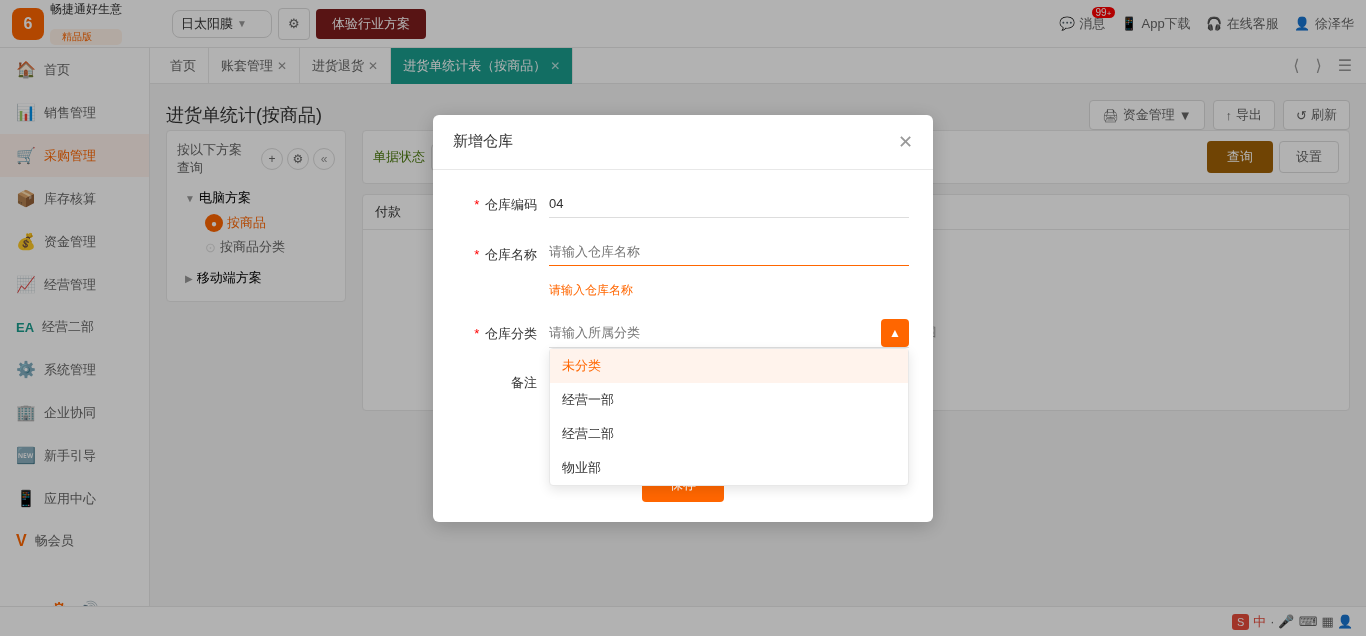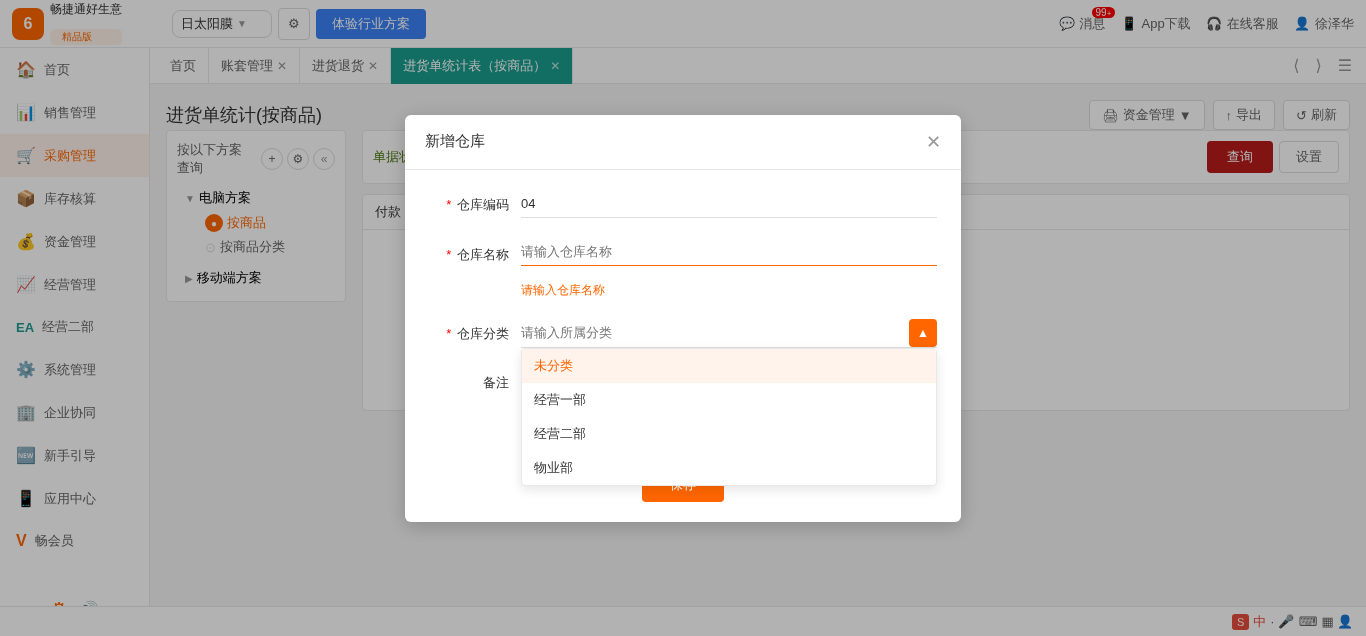--- a/index.html
+++ b/index.html
@@ -41,21 +41,21 @@
       display: flex; align-items: center; gap: 4px; cursor: pointer;
     }
     .search-select-arrow { color: #999; font-size: 10px; }
     .gear-btn {
       width: 32px; height: 32px;
       border: 1px solid #ddd; border-radius: 4px;
       display: flex; align-items: center; justify-content: center;
       cursor: pointer; color: #666;
     }
     .trial-btn {
-      background: #3b82f6; color: #fff; border: none;
+      background: #7f1d1d; color: #fff; border: none;
       border-radius: 4px; padding: 6px 16px; font-size: 13px; cursor: pointer;
     }
     .topbar-right {
       margin-left: auto;
       display: flex; align-items: center; gap: 16px;
     }
     .topbar-right-item {
       display: flex; align-items: center; gap: 4px; color: #666; font-size: 13px; cursor: pointer; position: relative;
     }
     .badge-red {
@@ -134,21 +134,21 @@
     .overlay {
       position: fixed; top: 0; left: 0; right: 0; bottom: 0;
       background: rgba(0,0,0,0.3); z-index: 100;
       display: flex; align-items: center; justify-content: center;
     }
 
     
     .modal {
       background: #fff;
       border-radius: 6px;
-      width: 556px;
+      width: 500px;
       box-shadow: 0 4px 20px rgba(0,0,0,0.2);
       position: relative;
       padding-bottom: 20px;
     }
     .modal-header {
       display: flex; align-items: center; justify-content: space-between;
       padding: 16px 20px;
       border-bottom: 1px solid #e8e8e8;
     }
     .modal-title { font-size: 15px; font-weight: 500; color: #333; }
@@ -213,21 +213,21 @@
       background: #fff; border-top: 1px solid #e8e8e8;
       display: flex; align-items: center; justify-content: flex-end;
       padding: 0 12px; gap: 8px;
     }
 
     .filter-collapse-btn { color: #999; cursor: pointer; }
     .page-content-inner { display: flex; gap: 16px; }
     .left-panel { width: 180px; flex-shrink: 0; }
     .main-panel { flex: 1; }
     .select-box { border: 1px solid #ddd; border-radius: 4px; padding: 4px 24px 4px 8px; color: #333; font-size: 13px; background: #fff; }
-    .query-btn { background: #b91c1c; color: #fff; border: none; border-radius: 4px; padding: 6px 20px; font-size: 13px; cursor: pointer; }
+    .query-btn { background: #a16207; color: #fff; border: none; border-radius: 4px; padding: 6px 20px; font-size: 13px; cursor: pointer; }
     .set-btn { background: #fff; color: #666; border: 1px solid #ddd; border-radius: 4px; padding: 6px 16px; font-size: 13px; cursor: pointer; }
 
     .table-cols { display: flex; align-items: center; padding: 8px 12px; border-bottom: 1px solid #e8e8e8; color: #333; font-size: 13px; }
     .col { flex: 1; }
     .col-wide { flex: 2; }
   </style>
 </head>
 <body>
 
 <div class="topbar">

